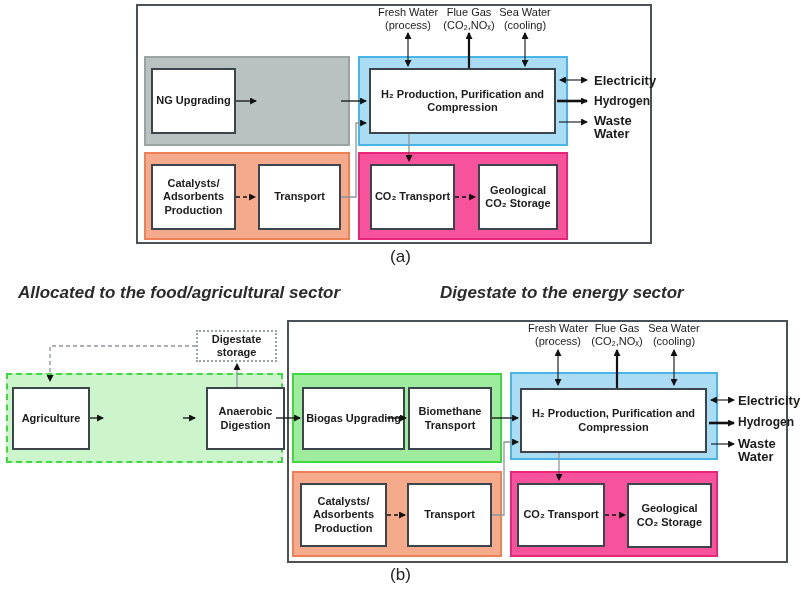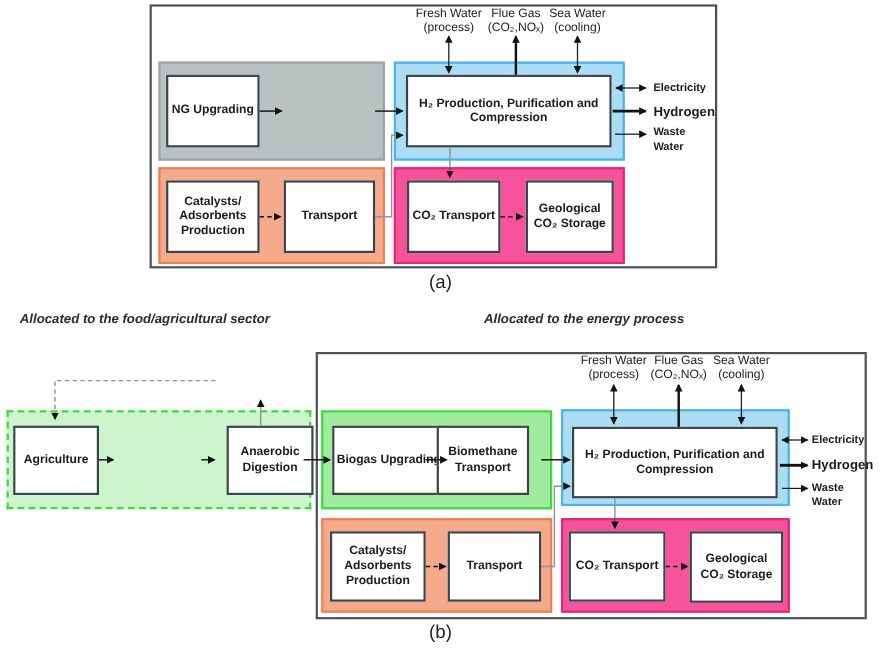--- a/index.html
+++ b/index.html
@@ -14,25 +14,25 @@
   .grp.pink{background:#f6539c;border-color:#e92578;}
   .grp.green{background:#9fec9f;border-color:#3fd93f;}
   .grp.greendash{background:#ccf5cc;border:2px dashed #3fd93f;}
   .node{position:absolute;background:#fff;border:2px solid #3d454c;display:flex;
         align-items:center;justify-content:center;text-align:center;
         font-size:11px;font-weight:bold;color:#1c1c1c;line-height:1.2;padding:2px;}
   .node.dotted{border:2px dotted #98a2a8;}
   .stream{position:absolute;width:80px;text-align:center;font-size:11px;font-weight:normal;
           color:#1c1c1c;line-height:13px;}
   .stream span{display:block;}
-  .out{position:absolute;font-size:10px;font-weight:bold;color:#1c1c1c;line-height:13px;}
+  .out{position:absolute;font-size:13px;font-weight:bold;color:#1c1c1c;line-height:13px;}
   .out.hyd{font-size:12px;}
   .out.wrap{width:46px;}
   .cap{position:absolute;left:0;width:801px;text-align:center;font-size:17px;color:#222;}
-  .sector{position:absolute;font-size:12px;font-weight:bold;font-style:italic;color:#2b2b2b;}
+  .sector{position:absolute;font-size:17px;font-weight:bold;font-style:italic;color:#2b2b2b;}
   svg.links{position:absolute;left:0;top:0;pointer-events:none;}
 </style>
 </head>
 <body>
 
 <div class="canvas">
 
   <div class="outer" style="left:136px;top:4px;width:516px;height:240px"></div>
 
   <div class="grp gray" style="left:144px;top:56px;width:206px;height:90px"></div>
@@ -60,21 +60,21 @@
   <div class="node" style="left:370px;top:164px;width:85px;height:66px">CO₂ Transport</div>
   <div class="node" style="left:478px;top:164px;width:80px;height:66px">Geological CO₂ Storage</div>
 
   <div class="out" style="left:594px;top:74px">Electricity</div>
   <div class="out hyd" style="left:594px;top:95px">Hydrogen</div>
   <div class="out wrap" style="left:594px;top:114px">Waste Water</div>
 
   <div class="cap" style="top:247px">(a)</div>
 
   <div class="sector" style="left:18px;top:283px">Allocated to the food/agricultural sector</div>
-  <div class="sector" style="left:440px;top:283px">Allocated to the energy process</div>
+  <div class="sector" style="left:440px;top:283px">Digestate to the energy sector</div>
 
   <div class="outer" style="left:287px;top:320px;width:501px;height:243px"></div>
 
   <div class="grp greendash" style="left:6px;top:373px;width:277px;height:90px"></div>
   <div class="grp green" style="left:292px;top:373px;width:210px;height:90px"></div>
   <div class="grp blue" style="left:510px;top:372px;width:208px;height:88px"></div>
   <div class="grp orange" style="left:292px;top:471px;width:210px;height:86px"></div>
   <div class="grp pink" style="left:510px;top:471px;width:208px;height:86px"></div>
 
   <div class="stream" style="left:518px;top:322px">
@@ -83,24 +83,25 @@
   </div>
   <div class="stream" style="left:577px;top:322px">
     <span>Flue Gas</span>
     <span>(CO₂,NOₓ)</span>
   </div>
   <div class="stream" style="left:634px;top:322px">
     <span>Sea Water</span>
     <span>(cooling)</span>
   </div>
 
+  <div class="node dotted" style="left:196px;top:330px;width:81px;height:32px">Digestate storage</div>
   <div class="node" style="left:12px;top:387px;width:78px;height:63px">Agriculture</div>
   <div class="node" style="left:206px;top:387px;width:79px;height:63px">Anaerobic Digestion</div>
   <div class="node" style="left:302px;top:387px;width:103px;height:63px">Biogas Upgrading</div>
-  <div class="node" style="left:397px;top:387px;width:84px;height:63px">Biomethane Transport</div>
+  <div class="node" style="left:408px;top:387px;width:84px;height:63px">Biomethane Transport</div>
   <div class="node" style="left:520px;top:388px;width:187px;height:65px">H₂ Production, Purification and Compression</div>
   <div class="node" style="left:300px;top:483px;width:87px;height:64px">Catalysts/ Adsorbents Production</div>
   <div class="node" style="left:407px;top:483px;width:85px;height:64px">Transport</div>
   <div class="node" style="left:517px;top:483px;width:88px;height:64px">CO₂ Transport</div>
   <div class="node" style="left:627px;top:483px;width:85px;height:65px">Geological CO₂ Storage</div>
 
   <div class="out" style="left:738px;top:394px">Electricity</div>
   <div class="out hyd" style="left:738px;top:416px">Hydrogen</div>
   <div class="out wrap" style="left:738px;top:437px">Waste Water</div>
 

